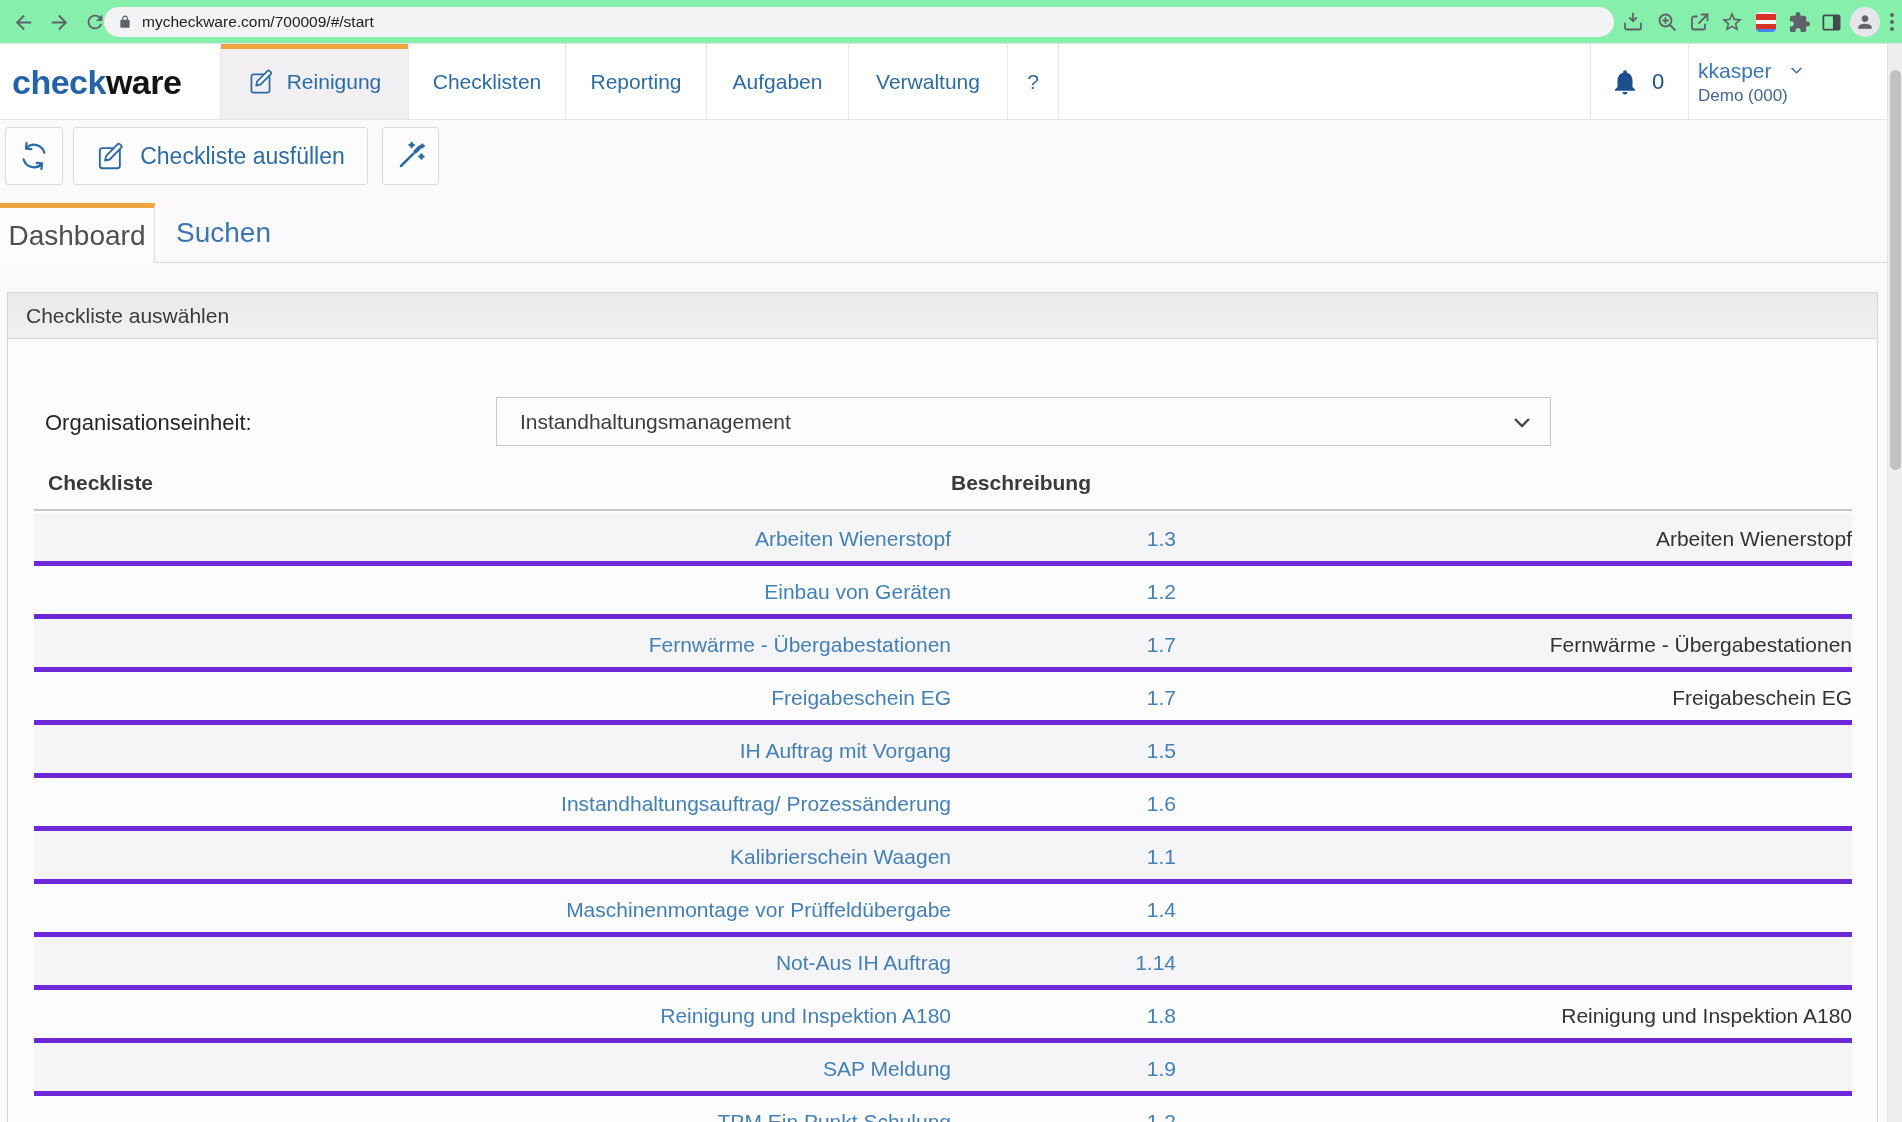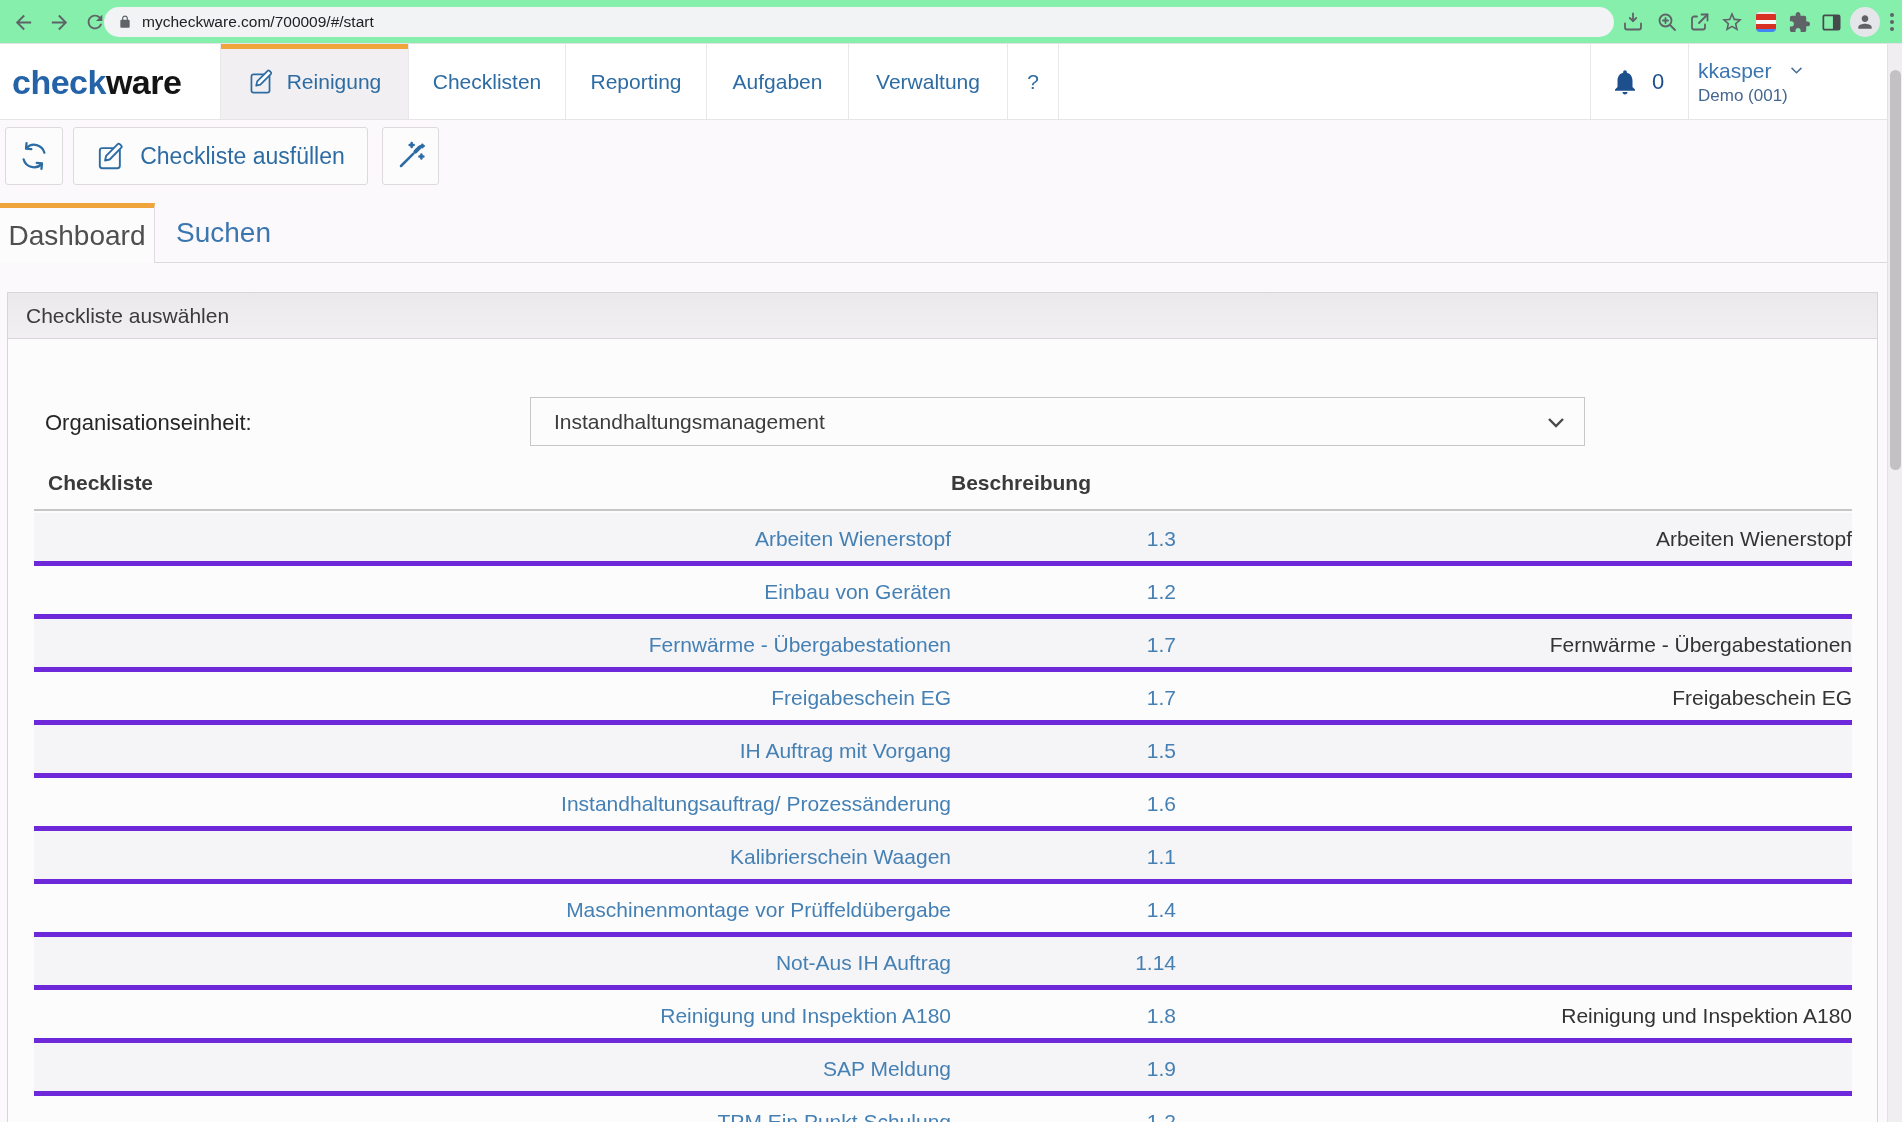--- a/index.html
+++ b/index.html
@@ -47,21 +47,21 @@
   .tabsrow { position:absolute; top:203px; left:0; width:1902px; height:60px; }
   .tabs-underline { position:absolute; top:59px; left:155px; right:0; height:1px; background:#dcd9dc; }
   .tab { position:absolute; top:0; height:60px; display:flex; align-items:center; justify-content:center; font-size:28px; cursor:pointer; }
   .tab.active { left:0; width:155px; background:#fdfcfd; border-top:5px solid #f0a43c; border-right:1px solid #e0dde0; color:#4f4f4f; }
   .tab.plain { left:156px; width:135px; color:#3b76b0; }
 
   
   .panel { position:absolute; top:292px; left:7px; width:1871px; height:868px; background:#fdfcfd; border:1px solid #d8d5d8; overflow:hidden; }
   .panel-header { height:46px; background:linear-gradient(180deg,#ece9ec,#f1eff1); border-bottom:1px solid #d8d5d8; line-height:46px; padding-left:18px; font-size:21px; color:#3b3b3b; }
   .org-label { position:absolute; left:37px; top:117px; font-size:22px; color:#262626; }
-  .selectbox { position:absolute; left:488px; top:104px; width:1055px; height:49px; background:#fdfcfd; border:1px solid #c9c6c9; cursor:pointer;margin-left:34px; }
+  .selectbox { position:absolute; left:488px; top:104px; width:1055px; height:49px; background:#fdfcfd; border:1px solid #c9c6c9; cursor:pointer; }
   .selectbox .val { line-height:47px; padding-left:23px; font-size:21px; color:#3c3c3c; }
   .selectbox .chev { position:absolute; right:16px; top:50%; transform:translateY(-50%); display:flex; }
 
   .thead { position:absolute; left:26px; top:162px; width:1818px; height:56px; display:grid; grid-template-columns:917px 225px auto; border-bottom:2px solid #c9c6c9; }
   .thead .th { font-weight:bold; font-size:21px; color:#3a3a3a; line-height:56px; }
   .th.first { padding-left:14px; }
   .tbody { position:absolute; left:26px; top:220px; width:1818px; }
   .trow { height:53px; display:grid; grid-template-columns:917px 225px auto; border-bottom:5px solid #6d28d9;text-align:right; }
   .trow.striped { background:#f5f4f6; }
   .trow .cell { font-size:21px; line-height:52px; white-space:nowrap; overflow:hidden; }
@@ -188,21 +188,21 @@
     </div>
     <div class="bell-count">0</div>
     <div class="hdr-divider" style="left:1688px;"></div>
     <div class="user-block">
       <div class="user-name">
         <span>kkasper</span>
         <svg width="17" height="17" viewBox="0 0 24 24" fill="none" stroke="#4a6f96" stroke-width="2">
             <polyline points="5,9 12,16 19,9"></polyline>
           </svg>
       </div>
-      <div class="user-tenant">Demo (001)</div>
+      <div class="user-tenant">Demo (000)</div>
     </div>
   </div>
 
   <div class="toolbar">
     <div class="tool-btn" style="left:5px; width:58px;">
       <svg width="32" height="32" viewBox="0 0 24 24" fill="none" stroke="#2d6ca3" stroke-width="1.7" stroke-linecap="round" stroke-linejoin="round">
           <path d="M19.8 9.5A8 8 0 006.2 6.1"></path>
           <polyline points="6.4,2.4 6,6.4 10,6.8"></polyline>
           <path d="M4.2 14.5a8 8 0 0013.6 3.4"></path>
           <polyline points="17.6,21.6 18,17.6 14,17.2"></polyline>

